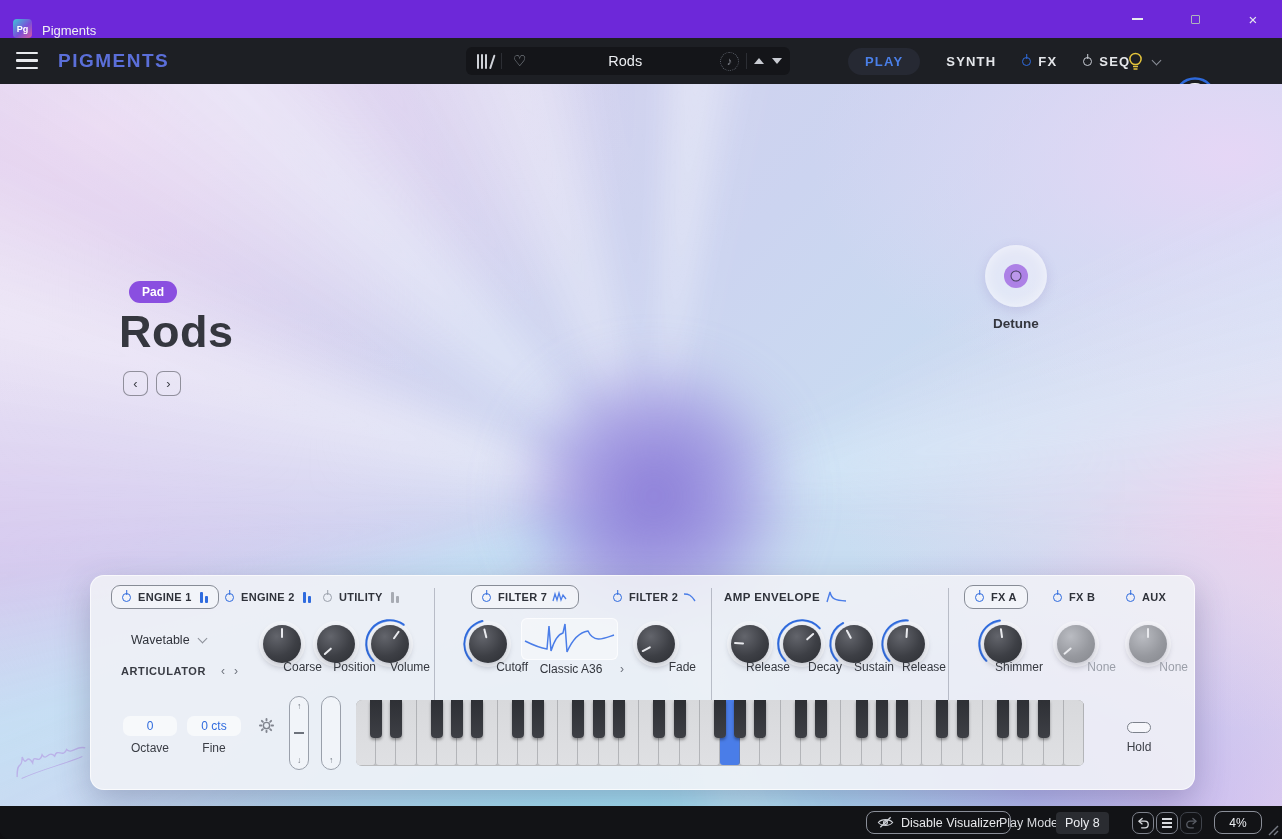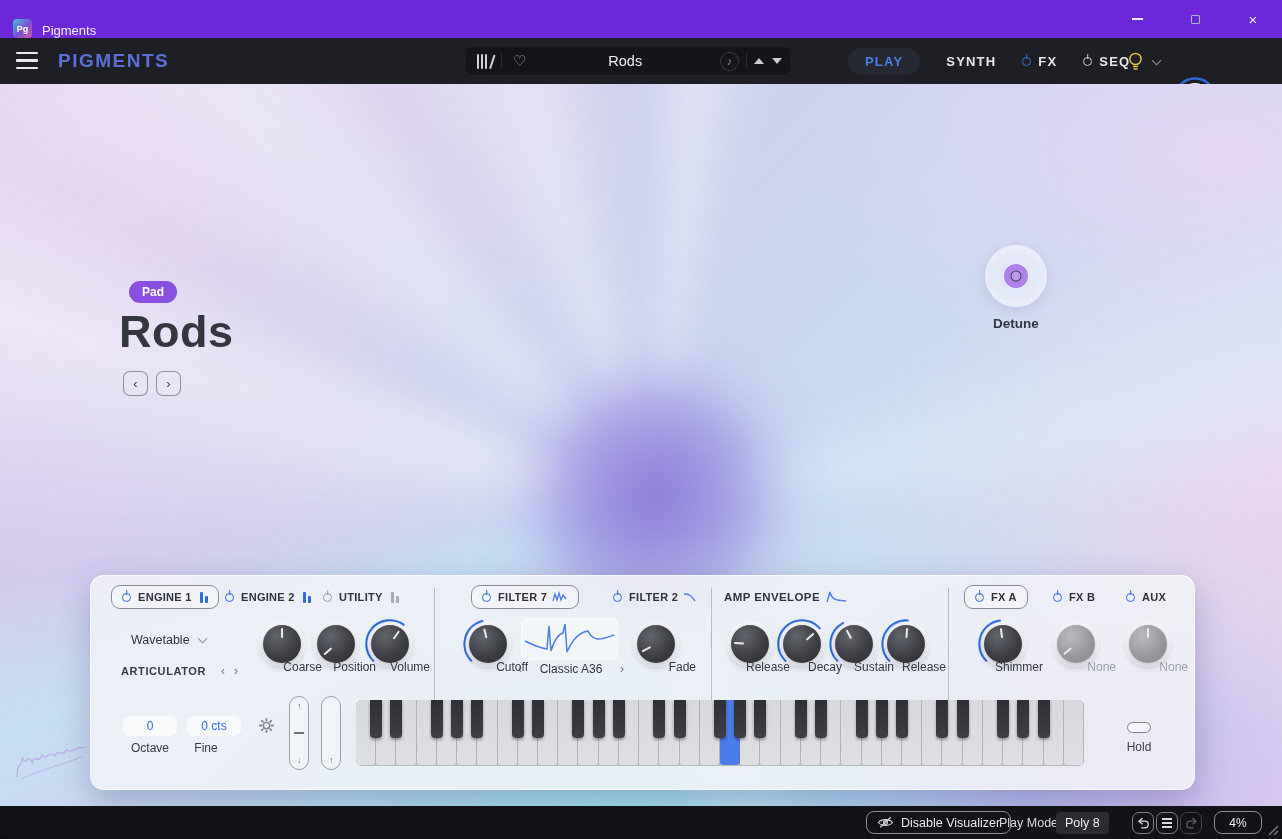--- a/index.html
+++ b/index.html
@@ -462,21 +462,21 @@
             </div>
           </div>
         </div>
       <div class="klabel" style="left:872px">Shimmer</div>
       <div class="klabel muted" style="left:945px">None</div>
       <div class="klabel muted" style="left:1017px">None</div>
 
       <div class="val-field" style="left:32px;top:140px">0</div>
       <div class="fld-label" style="left:32px">Octave</div>
       <div class="val-field" style="left:96px;top:140px">0 cts</div>
-      <div class="fld-label" style="left:88px">Fine</div>
+      <div class="fld-label" style="left:96px">Fine</div>
 
       <span class="gear-small">
         <svg width="15" height="15" viewBox="0 0 19 19">
           <circle cx="9.5" cy="9.5" r="4" fill="none" stroke="#80848e" stroke-width="1.8"></circle>
           <g stroke="#80848e" stroke-width="2.4" stroke-linecap="round">
             <line x1="9.5" y1="1.2" x2="9.5" y2="3"></line>
               <line x1="9.5" y1="16" x2="9.5" y2="17.8"></line>
             <line x1="1.2" y1="9.5" x2="3" y2="9.5"></line>
               <line x1="16" y1="9.5" x2="17.8" y2="9.5"></line>
             <line x1="3.6" y1="3.6" x2="4.9" y2="4.9"></line>

